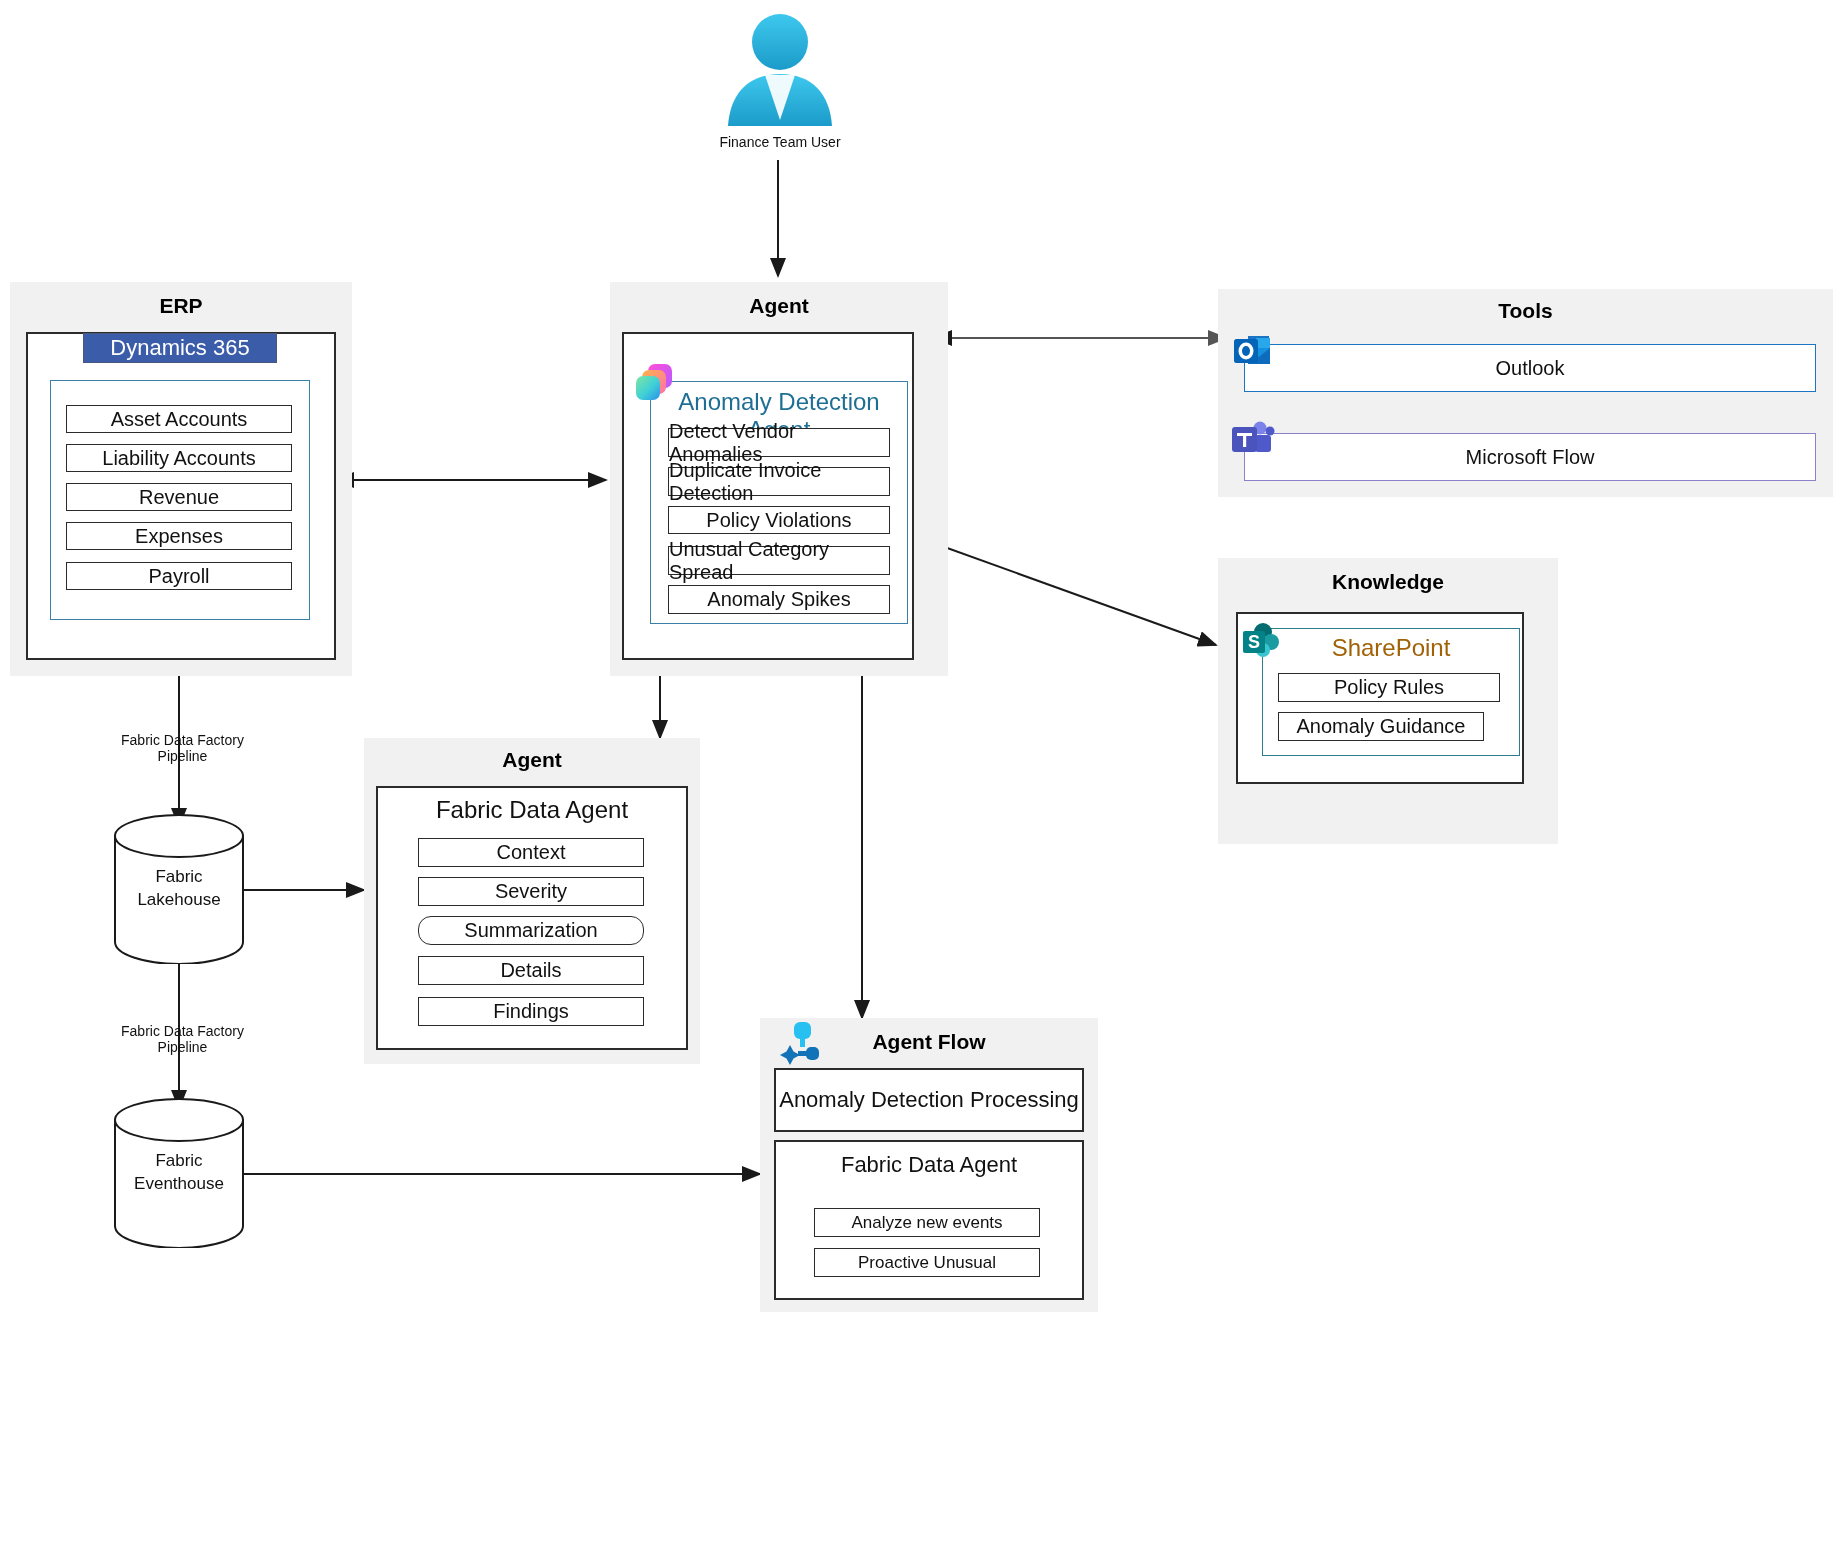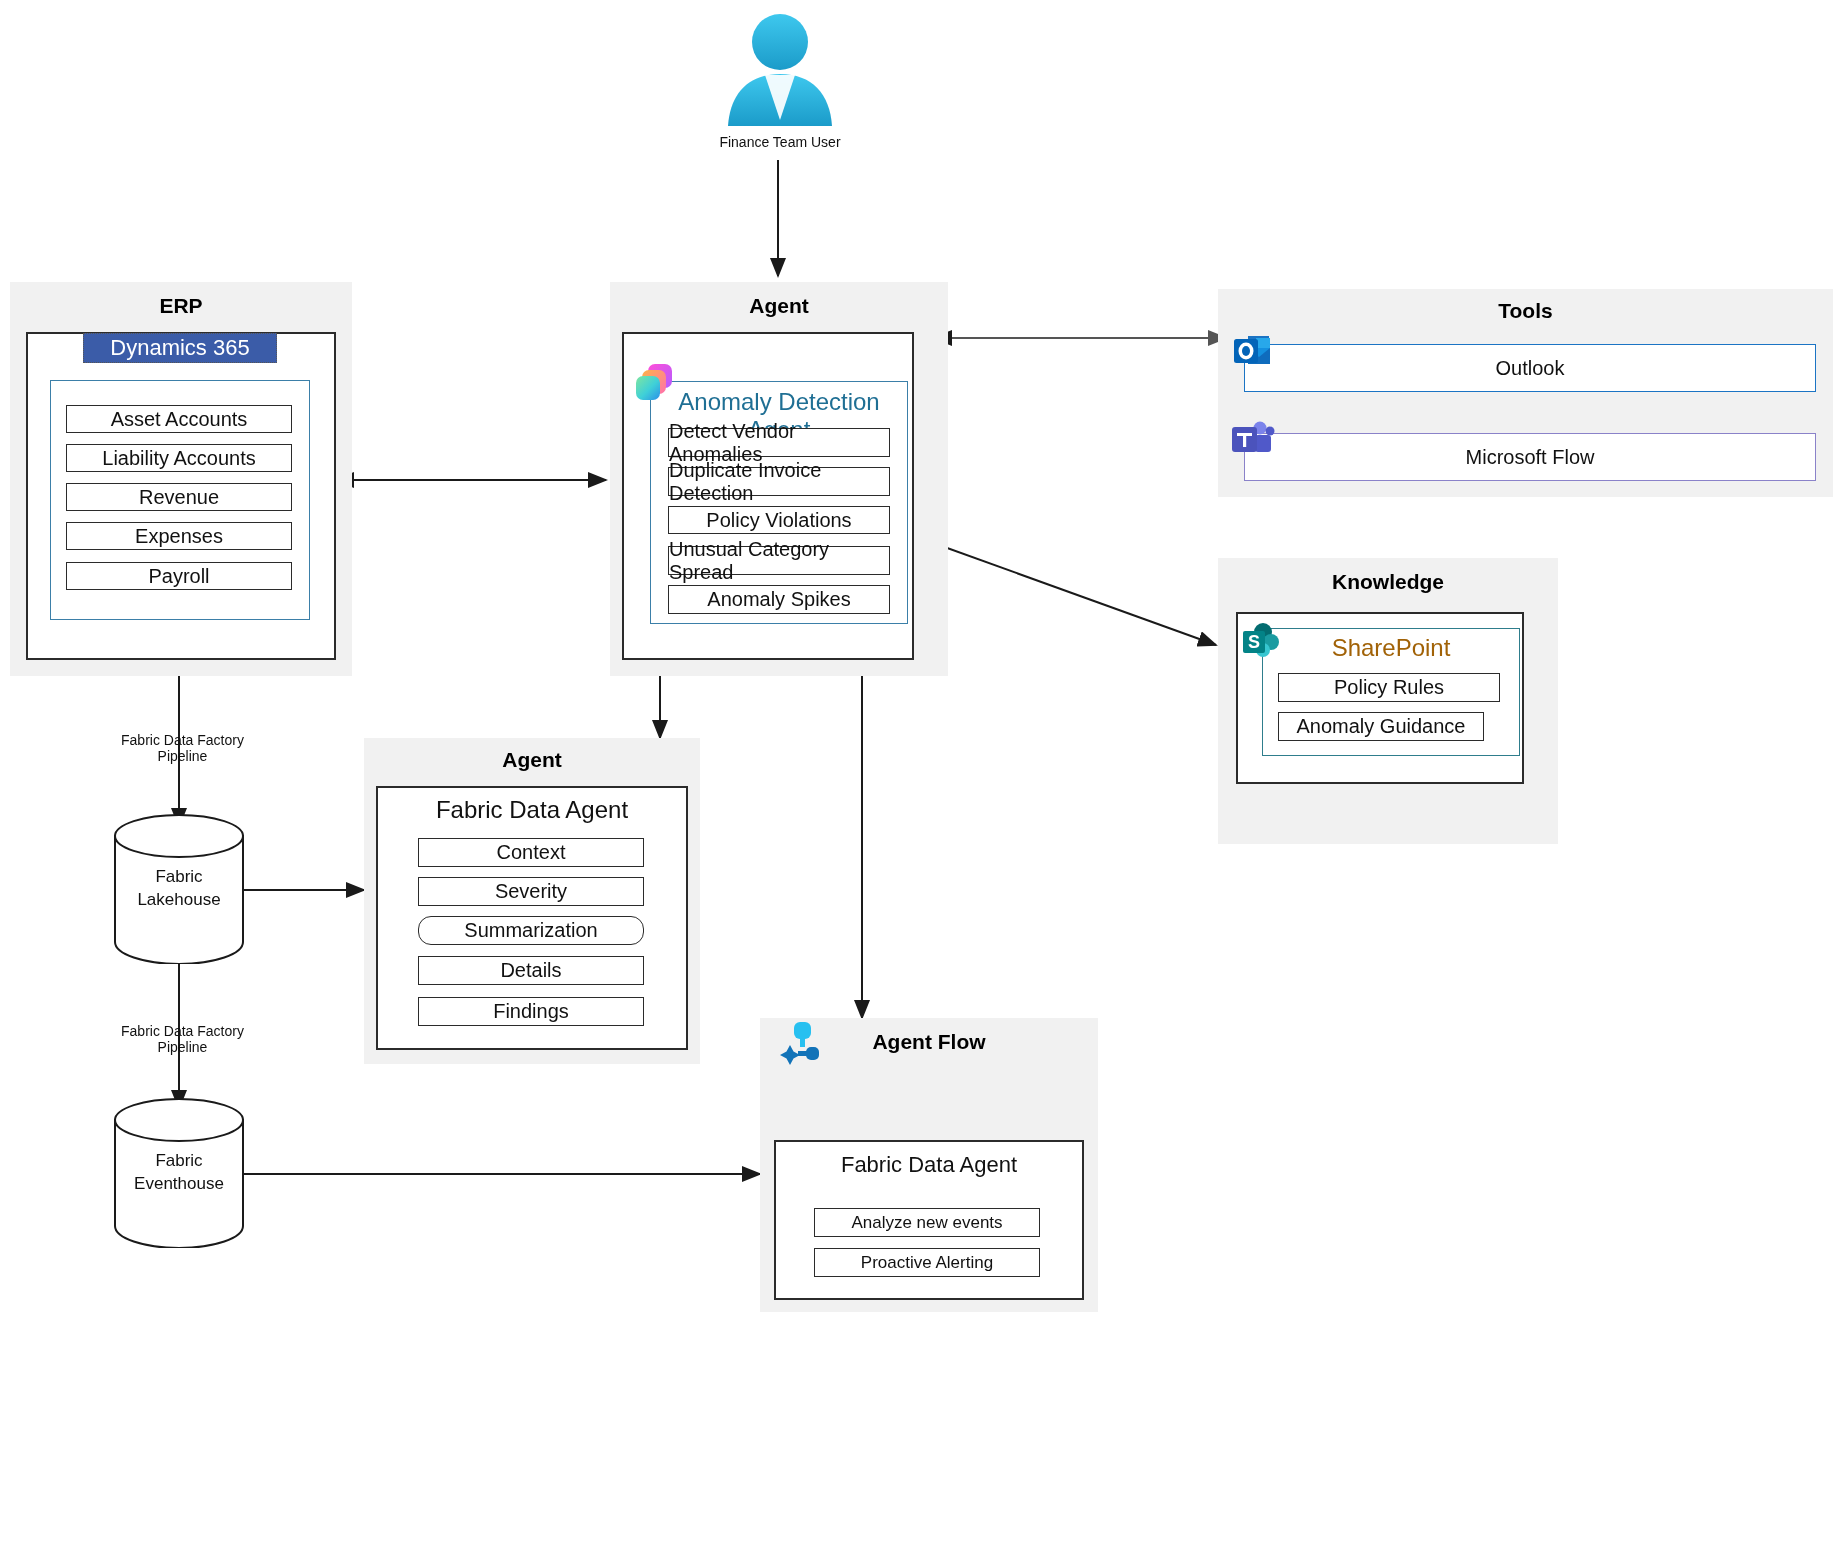--- a/index.html
+++ b/index.html
@@ -210,18 +210,21 @@
   </div>
   <div class="abs" style="left:778px;top:1018px;width:48px;height:48px;">
     <svg width="48" height="48" viewBox="0 0 48 48">
       <rect x="16" y="4" width="17" height="17" rx="6" fill="#27c0f0"></rect>
       <rect x="22" y="20" width="5" height="9" fill="#27c0f0"></rect>
       <rect x="28" y="29" width="13" height="13" rx="5" fill="#1273b8"></rect>
       <rect x="20" y="33" width="10" height="5" fill="#1273b8"></rect>
       <path d="M12 27 L15.5 33.5 L22 37 L15.5 40.5 L12 47 L8.5 40.5 L2 37 L8.5 33.5 Z" fill="#1273b8"></path>
     </svg>
   </div>
+  <div class="abs wbox" style="left:774px;top:1068px;width:310px;height:64px;display:flex;align-items:center;justify-content:center;">
+    <span class="sect-title plain-t" style="font-size:22px;">Anomaly Detection Processing</span>
+  </div>
   <div class="abs wbox" style="left:774px;top:1140px;width:310px;height:160px;"></div>
   <div class="abs sect-title plain-t" style="left:774px;top:1152px;width:310px;font-size:22px;">Fabric Data Agent</div>
   <div class="abs item item-sm" style="left:814px;top:1208px;width:226px;height:29px;">Analyze new events</div>
-  <div class="abs item item-sm" style="left:814px;top:1248px;width:226px;height:29px;">Proactive Alerting</div>
+  <div class="abs item item-sm" style="left:814px;top:1248px;width:226px;height:29px;">Proactive Unusual</div>
 
 </div>
 
 </body></html>

